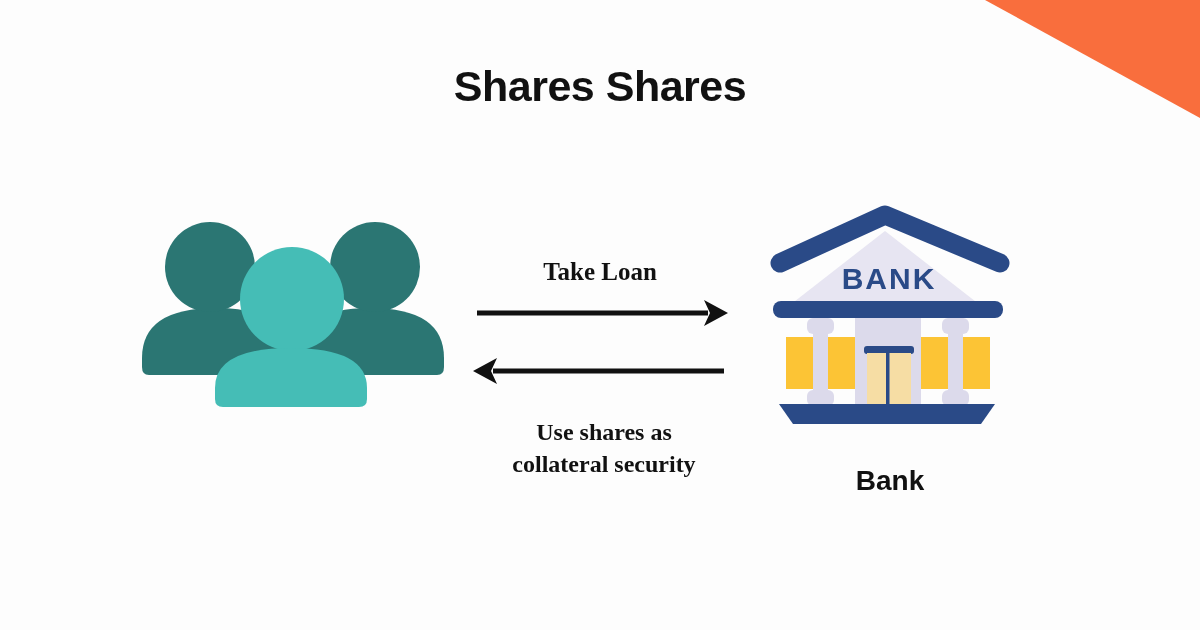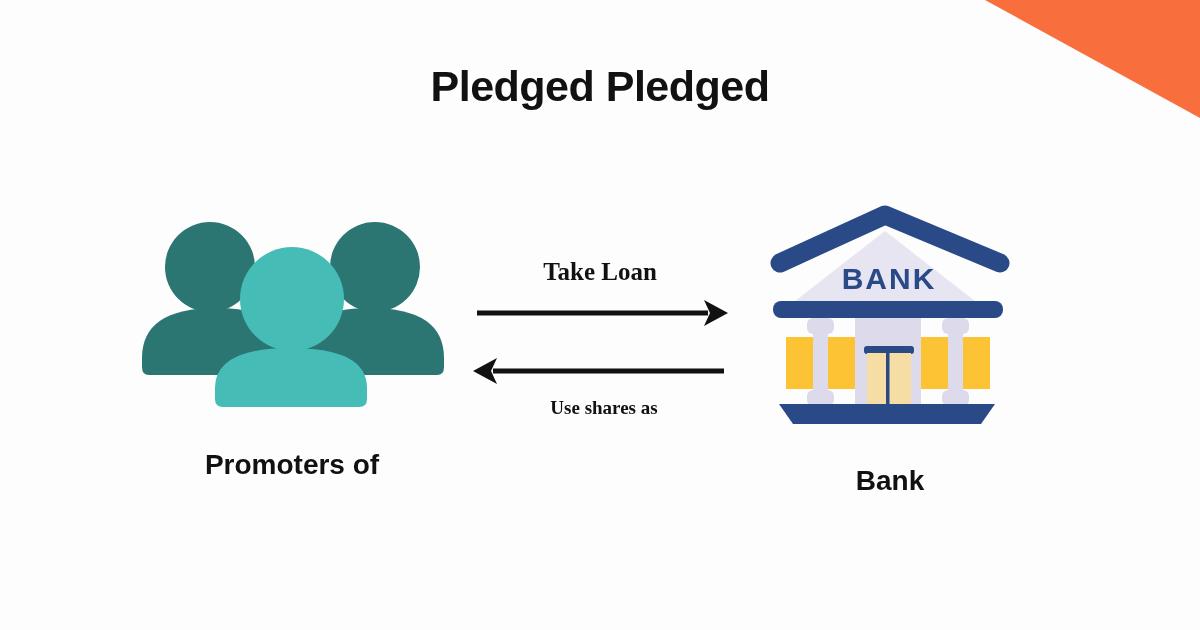--- a/index.html
+++ b/index.html
@@ -19,21 +19,21 @@
   }
   .page-title{
     top:62px;left:0;width:1200px;
     text-align:center;
     font-size:43px;font-weight:700;letter-spacing:-.5px;
   }
   .flow-label{
     font-weight:700;text-align:center;line-height:32px;font-family:Liberation Serif, serif;
   }
   .flow-label.take-loan{top:256px;left:450px;width:300px;font-size:25px;}
-  .flow-label.use-shares{top:392px;left:404px;width:400px;font-size:19px;}
+  .flow-label.use-shares{top:416px;left:404px;width:400px;font-size:24px;}
   .entity-label{
     font-weight:700;text-align:center;
   }
   .entity-label.promoters{top:444px;left:142px;width:300px;font-size:28px;line-height:41px;}
   .entity-label.bank{top:464px;left:790px;width:200px;font-size:28px;line-height:34px;}
   svg{display:block;}
   .f-navy{fill:var(--navy,#2a4a87);}
   .f-lav{fill:var(--lavender,#dcdaeb);}
   .f-lavlight{fill:var(--lavender-light,#e7e5f2);}
   .f-yellow{fill:var(--yellow,#fcc435);}
@@ -48,21 +48,21 @@
     font-weight:700;font-size:30px;letter-spacing:2px;
   }
 </style>
 </head>
 <body>
 
 <div class="canvas">
 
   <div class="abs corner-accent"></div>
 
-  <div class="abs page-title">Pledged Pledged</div>
+  <div class="abs page-title">Shares Shares</div>
 
   <svg class="abs" style="left:140px;top:222px;" width="306" height="186" viewBox="0 0 306 186" aria-hidden="true">
 
     <path class="f-teal-d" d="M 9,153 Q 2,153 2,145 L 2,136 Q 2,86 76,86 Q 150,86 150,136 L 150,153 Z"></path>
     <path class="f-teal-d" d="M 156,153 L 156,136 Q 156,86 230,86 Q 304,86 304,136 L 304,145 Q 304,153 297,153 Z"></path>
     <circle class="f-teal-d" cx="70" cy="45" r="45"></circle>
     <circle class="f-teal-d" cx="235" cy="45" r="45"></circle>
 
     <circle class="f-teal-l" cx="152" cy="77" r="52"></circle>
     <path class="f-teal-l" d="M 83,185 Q 75,185 75,177 L 75,166 Q 75,126 151,126 Q 227,126 227,166 L 227,177 Q 227,185 219,185 Z"></path>
@@ -105,20 +105,20 @@
     </g>
     <g>
       <line class="s-black" x1="493" y1="371" x2="724" y2="371" stroke-width="5"></line>
       <path class="f-black" d="M 497,358 L 473,371 L 497,384 L 491,371 Z"></path>
     </g>
   </svg>
 
   <div class="abs flow-label take-loan">Take Loan</div>
   <div class="abs flow-label use-shares">
     <div>Use shares as</div>
+    <div>collateral security</div>
   </div>
 
   <div class="abs entity-label promoters">
-    <div>Promoters of</div>
   </div>
   <div class="abs entity-label bank">Bank</div>
 
 </div>
 
 </body></html>

